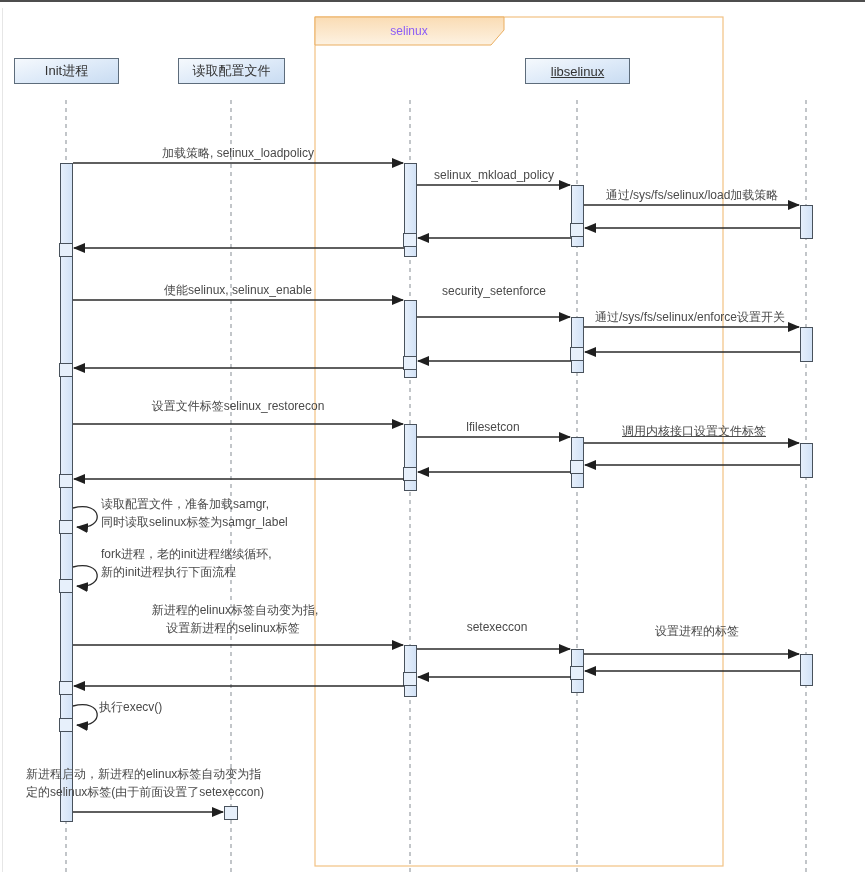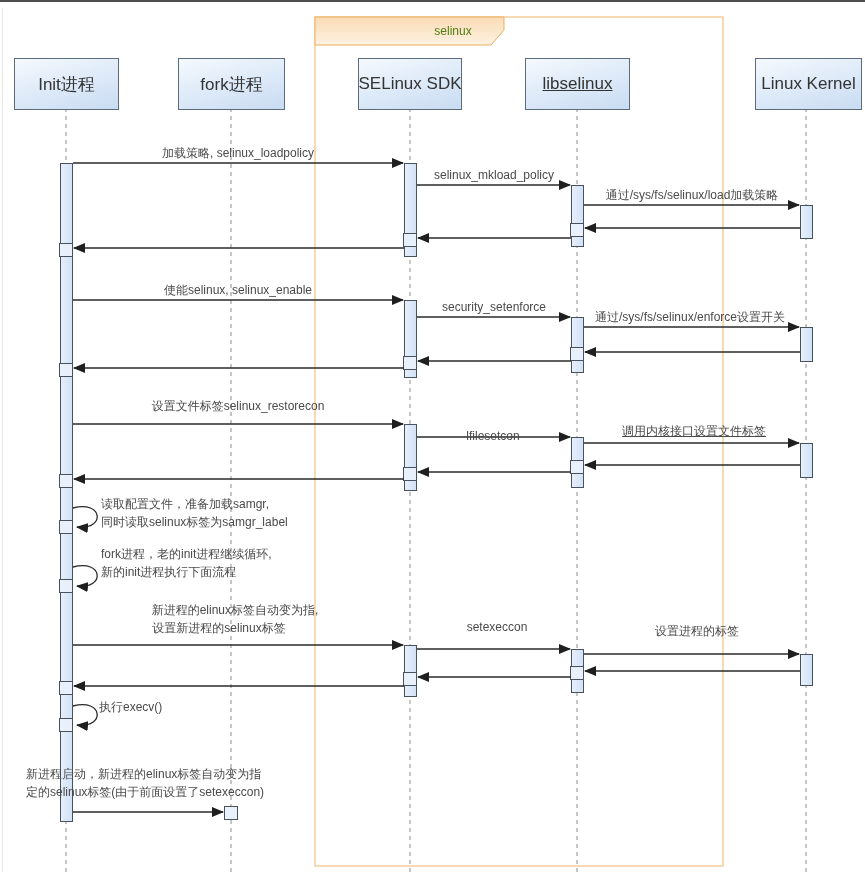--- a/index.html
+++ b/index.html
@@ -3,32 +3,32 @@
 <meta charset="utf-8">
 <style>
   html,body{margin:0;padding:0;background:#fff;}
   .diagram{position:relative;width:865px;height:872px;background:#ffffff;overflow:hidden;
            font-family:"Liberation Sans",sans-serif;}
   .topbar{position:absolute;left:0;top:0;width:865px;height:2px;background:#4d4d4d;z-index:7;}
   .leftline{position:absolute;left:2px;top:8px;width:1px;height:864px;background:#e6e6e6;z-index:0;}
   svg.layer{position:absolute;left:0;top:0;}
   #lines-layer{z-index:1;}
   #arrow-layer{z-index:5;}
-  .pbox{position:absolute;top:58px;height:52px;box-sizing:border-box;z-index:2;
+  .pbox{position:absolute;top:58px;height:26px;box-sizing:border-box;z-index:2;
         background:linear-gradient(165deg,#f5f9fd 0%,#dce9f8 55%,#c9dcf2 100%);
-        border:1px solid #5d6c7b;color:#333;font-size:17px;
+        border:1px solid #5d6c7b;color:#333;font-size:13px;
         display:flex;align-items:center;justify-content:center;white-space:nowrap;}
   .act{position:absolute;width:13px;box-sizing:border-box;z-index:3;
        background:linear-gradient(90deg,#e6effb,#d2e2f6);border:1px solid #49525c;}
   .sq{position:absolute;width:14px;height:14px;box-sizing:border-box;z-index:4;
       background:#e7f0fb;border:1px solid #49525c;}
   .msg{position:absolute;font-size:12px;color:#4a4a4a;white-space:nowrap;z-index:6;line-height:14px;}
   .msg.c{transform:translateX(-50%);}
   .frame-label-text{position:absolute;left:409px;top:24px;transform:translateX(-50%);
-      font-size:12px;color:#4d7c0f;z-index:2;margin-left:44px;}
+      font-size:12px;color:#8b5cf6;z-index:2;}
 </style>
 </head>
 <body>
 
 <div class="diagram">
   <div class="topbar"></div>
   <div class="leftline"></div>
 
   <svg id="lines-layer" class="layer" width="865" height="872">
     <defs>
@@ -44,24 +44,22 @@
       <line x1="231" y1="100" x2="231" y2="872"></line>
       <line x1="410" y1="100" x2="410" y2="872"></line>
       <line x1="577" y1="100" x2="577" y2="872"></line>
       <line x1="806" y1="100" x2="806" y2="872"></line>
     </g>
   </svg>
 
   <div class="frame-label-text">selinux</div>
 
   <div class="pbox" style="left:14px;width:105px;">Init进程</div>
-  <div class="pbox" style="left:178px;width:107px;">fork进程</div>
-  <div class="pbox" style="left:358px;width:104px;">SELinux SDK</div>
+  <div class="pbox" style="left:178px;width:107px;">读取配置文件</div>
   <div class="pbox" style="left:525px;width:105px;text-decoration:underline;">libselinux</div>
-  <div class="pbox" style="left:755px;width:107px;">Linux Kernel</div>
 
   <div class="act" style="left:60px;top:163px;height:659px;"></div>
   <div class="act" style="left:404px;top:163px;height:94px;"></div>
   <div class="act" style="left:404px;top:300px;height:78px;"></div>
   <div class="act" style="left:404px;top:424px;height:67px;"></div>
   <div class="act" style="left:404px;top:645px;height:52px;"></div>
   <div class="act" style="left:571px;top:185px;height:62px;"></div>
   <div class="act" style="left:571px;top:317px;height:56px;"></div>
   <div class="act" style="left:571px;top:437px;height:51px;"></div>
   <div class="act" style="left:571px;top:649px;height:44px;"></div>
@@ -128,29 +126,29 @@
       <line x1="404" y1="686" x2="74" y2="686" marker-end="url(#ah)"></line>
 
       <line x1="73" y1="812" x2="223" y2="812" marker-end="url(#ah)"></line>
     </g>
   </svg>
 
   <div class="msg c" style="left:238px;top:146px;">加载策略, selinux_loadpolicy</div>
   <div class="msg c" style="left:494px;top:168px;">selinux_mkload_policy</div>
   <div class="msg c" style="left:692px;top:188px;">通过/sys/fs/selinux/load加载策略</div>
   <div class="msg c" style="left:238px;top:283px;">使能selinux, selinux_enable</div>
-  <div class="msg c" style="left:494px;top:300px;">security_setenforce</div>
+  <div class="msg c" style="left:494px;top:284px;">security_setenforce</div>
   <div class="msg c" style="left:690px;top:310px;">通过/sys/fs/selinux/enforce设置开关</div>
   <div class="msg c" style="left:238px;top:399px;">设置文件标签selinux_restorecon</div>
-  <div class="msg c" style="left:493px;top:429px;">lfilesetcon</div>
+  <div class="msg c" style="left:493px;top:420px;">lfilesetcon</div>
   <div class="msg c" style="left:694px;top:424px;text-decoration:underline;">调用内核接口设置文件标签</div>
   <div class="msg" style="left:101px;top:497px;">读取配置文件，准备加载samgr,</div>
   <div class="msg" style="left:101px;top:515px;">同时读取selinux标签为samgr_label</div>
   <div class="msg" style="left:101px;top:547px;">fork进程，老的init进程继续循环,</div>
   <div class="msg" style="left:101px;top:565px;">新的init进程执行下面流程</div>
   <div class="msg c" style="left:235px;top:603px;">新进程的elinux标签自动变为指,</div>
-  <div class="msg c" style="left:219px;top:621px;">设置新进程的selinux标签</div>
+  <div class="msg c" style="left:233px;top:621px;">设置新进程的selinux标签</div>
   <div class="msg c" style="left:497px;top:620px;">setexeccon</div>
   <div class="msg c" style="left:697px;top:624px;">设置进程的标签</div>
   <div class="msg" style="left:99px;top:700px;">执行execv()</div>
   <div class="msg" style="left:26px;top:767px;">新进程启动，新进程的elinux标签自动变为指</div>
   <div class="msg" style="left:26px;top:785px;">定的selinux标签(由于前面设置了setexeccon)</div>
 </div>
 
 </body></html>

